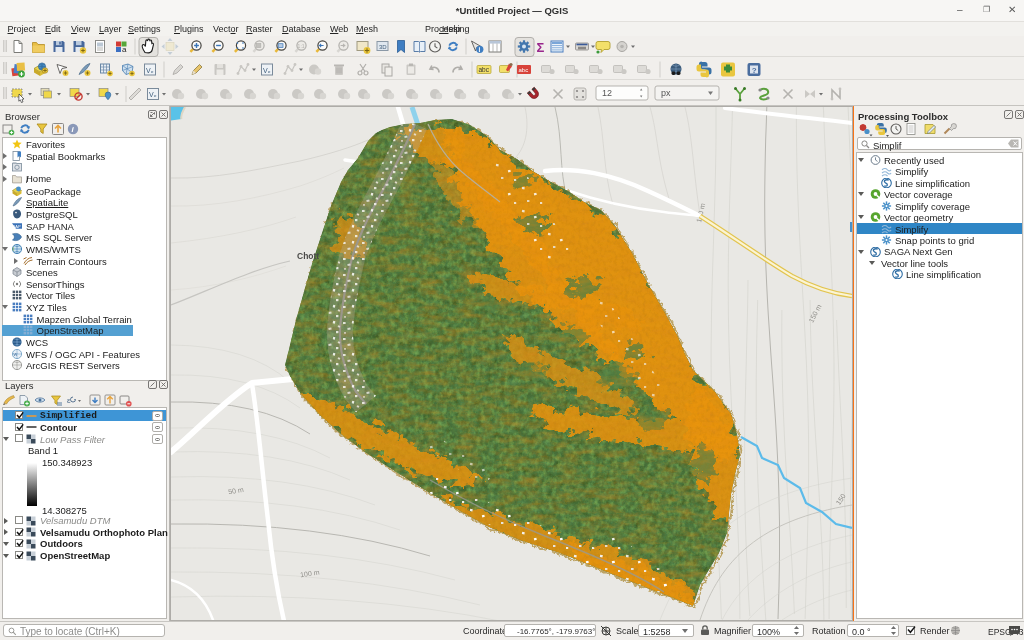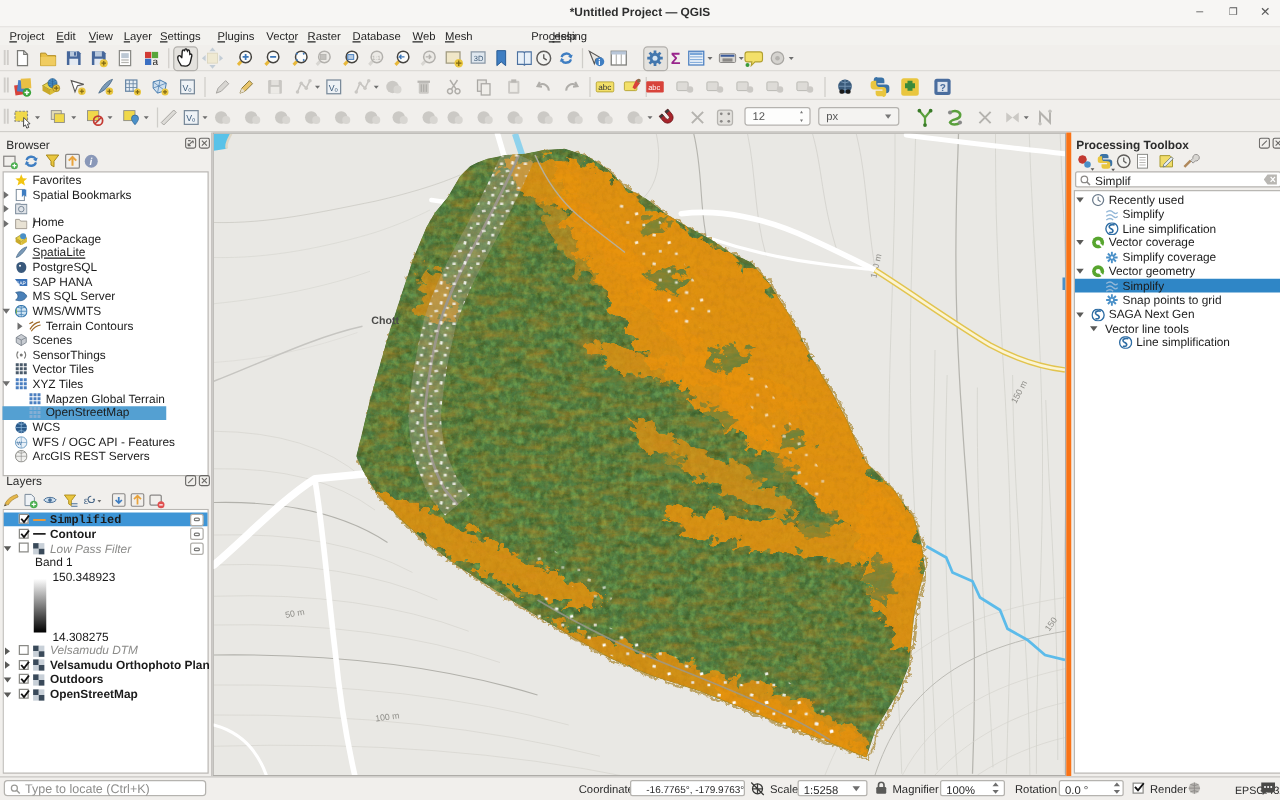--- a/index.html
+++ b/index.html
@@ -1058,21 +1058,21 @@
       <g>
         <rect x="-5" y="-4.5" width="4.5" height="4.5" fill="#3a4a5a"></rect>
         <rect x="-0.5" y="-4.5" width="4.5" height="4.5" fill="#c8d0d8"></rect>
         <rect x="-5" y="0" width="4.5" height="4.5" fill="#c8d0d8"></rect>
         <rect x="-0.5" y="0" width="4.5" height="4.5" fill="#3a4a5a"></rect>
       </g>
     </svg>
     <div class="trow" style="left:40px;top:444.1px;font-weight:bold;">OpenStreetMap</div>
 </div>
 
-<div class="abs" style="left:853px;top:106px;width:171px;height:515px;background:#f1efec;border-left:4px solid #f97316;">
+<div class="abs" style="left:853px;top:106px;width:171px;height:515px;background:#f1efec;border-left:1px solid #f97316;">
 <div class="abs panel-title" style="left:4px;top:5px;font-weight:bold;">Processing Toolbox</div>
 <svg class="abs" style="left:150px;top:4px;" width="20" height="10">
       <g stroke="#6a6866" fill="none" stroke-width="0.9">
         <rect x="0.5" y="0.5" width="8" height="8" rx="1.5"></rect>
         <path d="M2.5,6.5 l4,-4"></path>
         <rect x="11.5" y="0.5" width="8" height="8" rx="1.5"></rect>
         <path d="M13.5,2.5 l4,4 m0,-4 l-4,4"></path>
       </g>
     </svg>
 <svg class="abs" style="left:0;top:14px;" width="171" height="18" viewBox="0 0 171 18">

